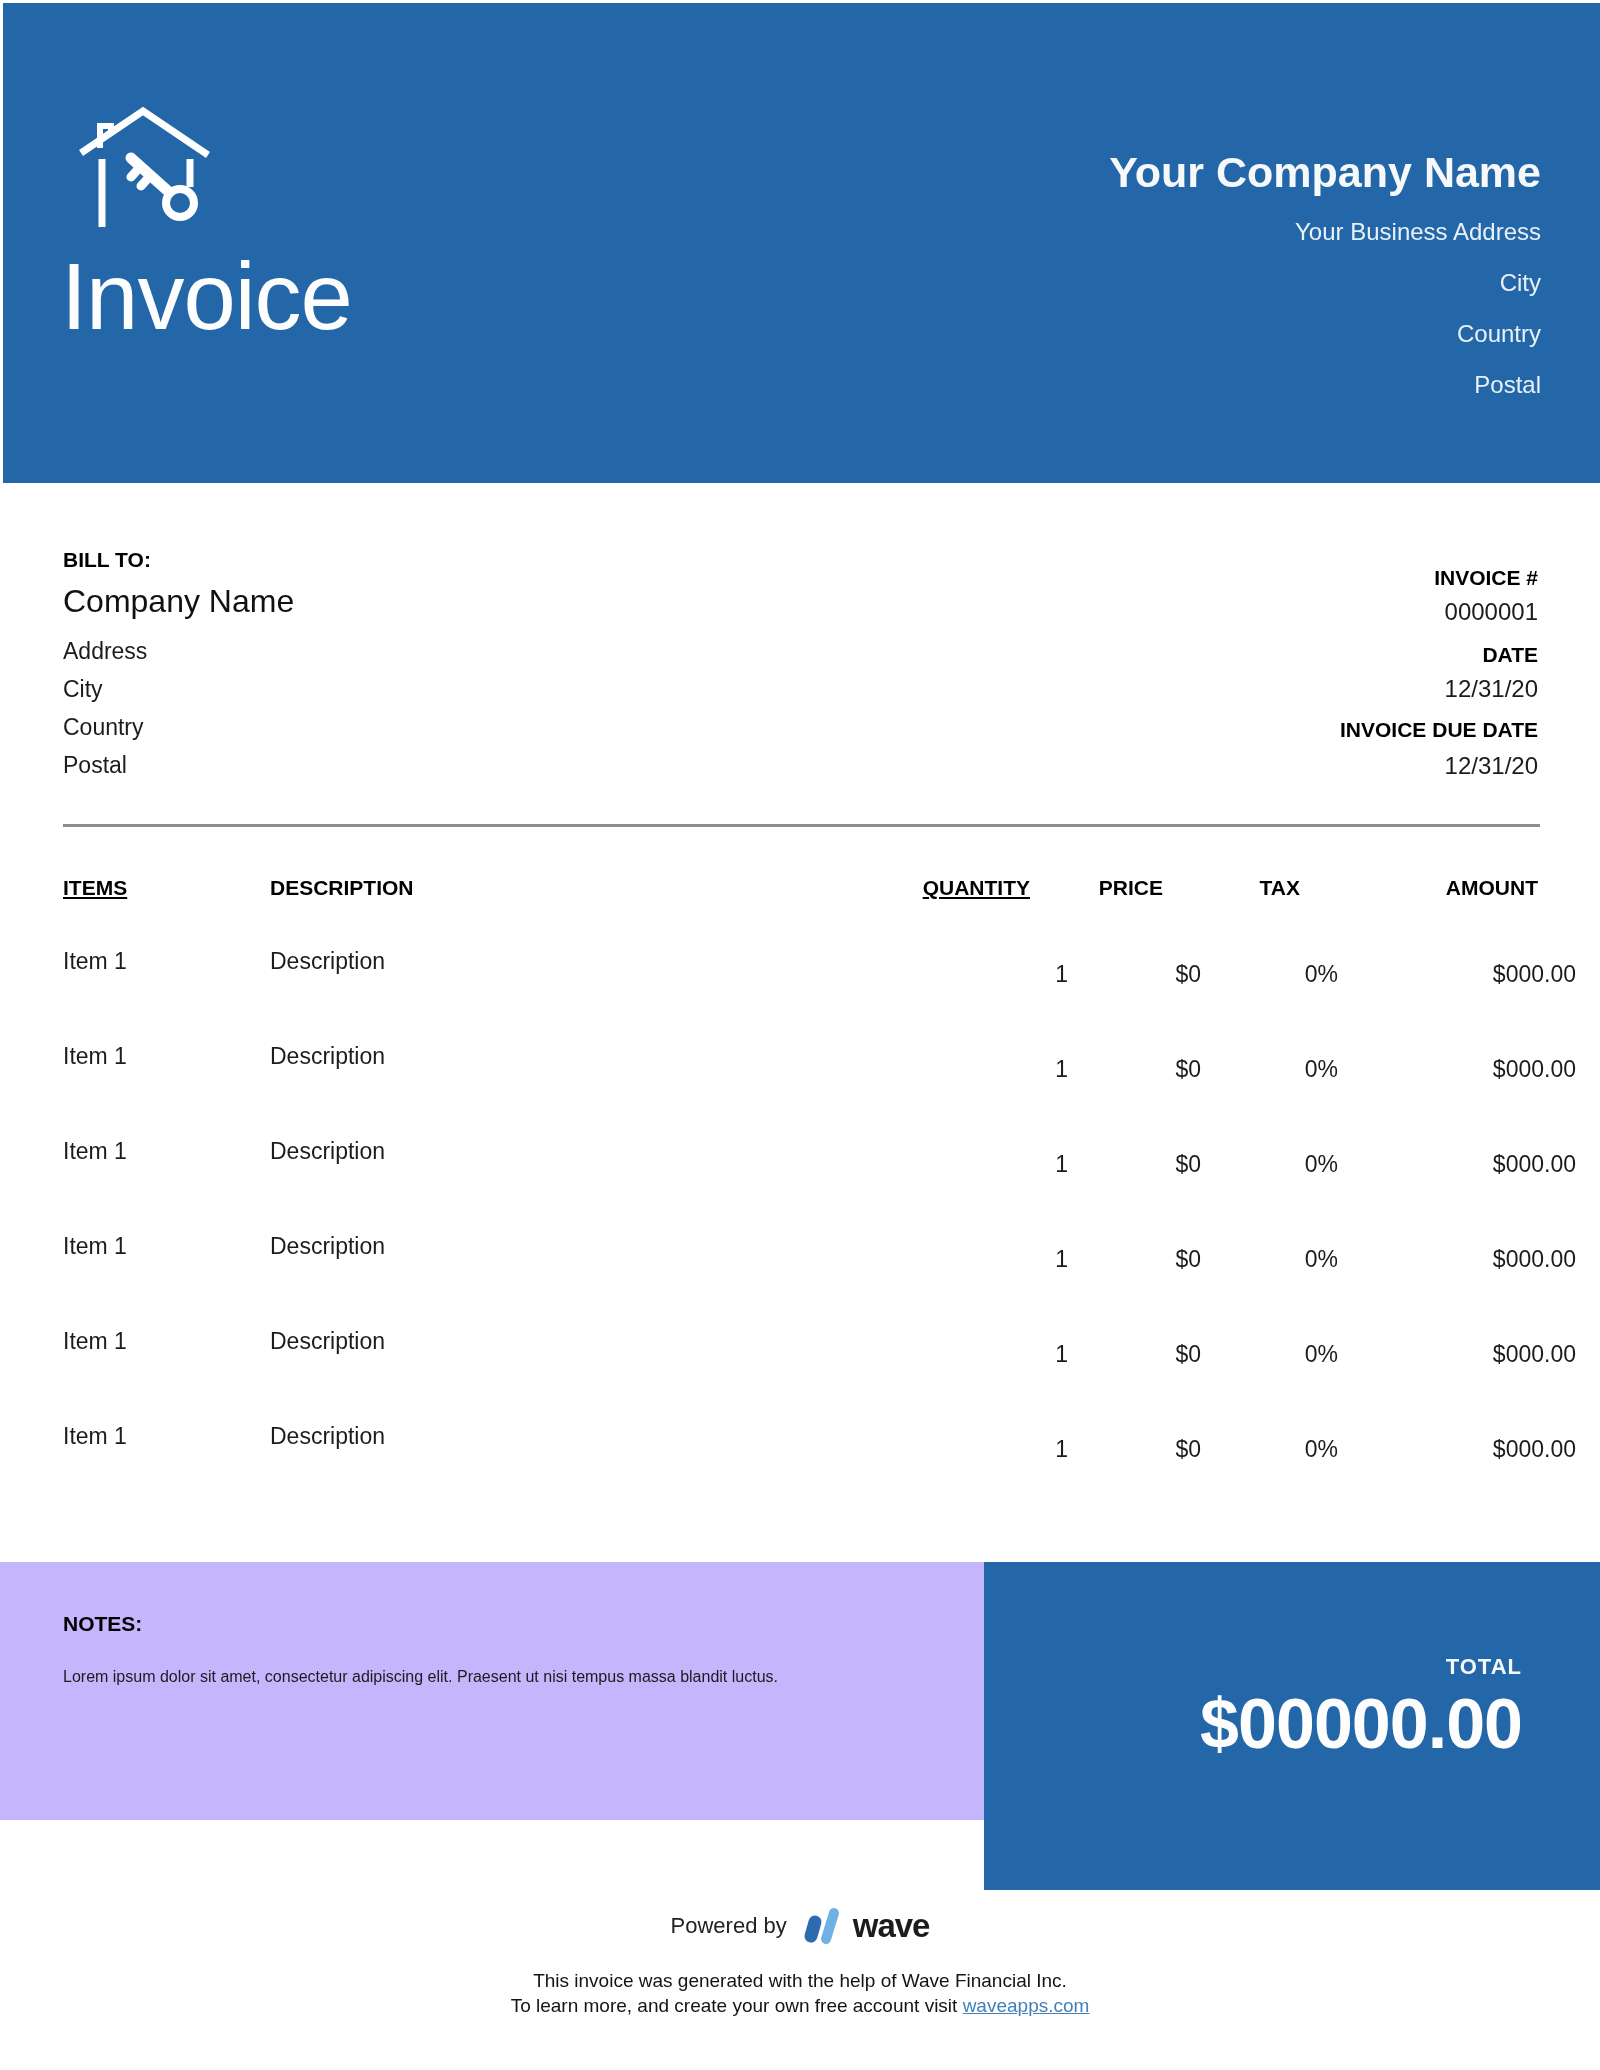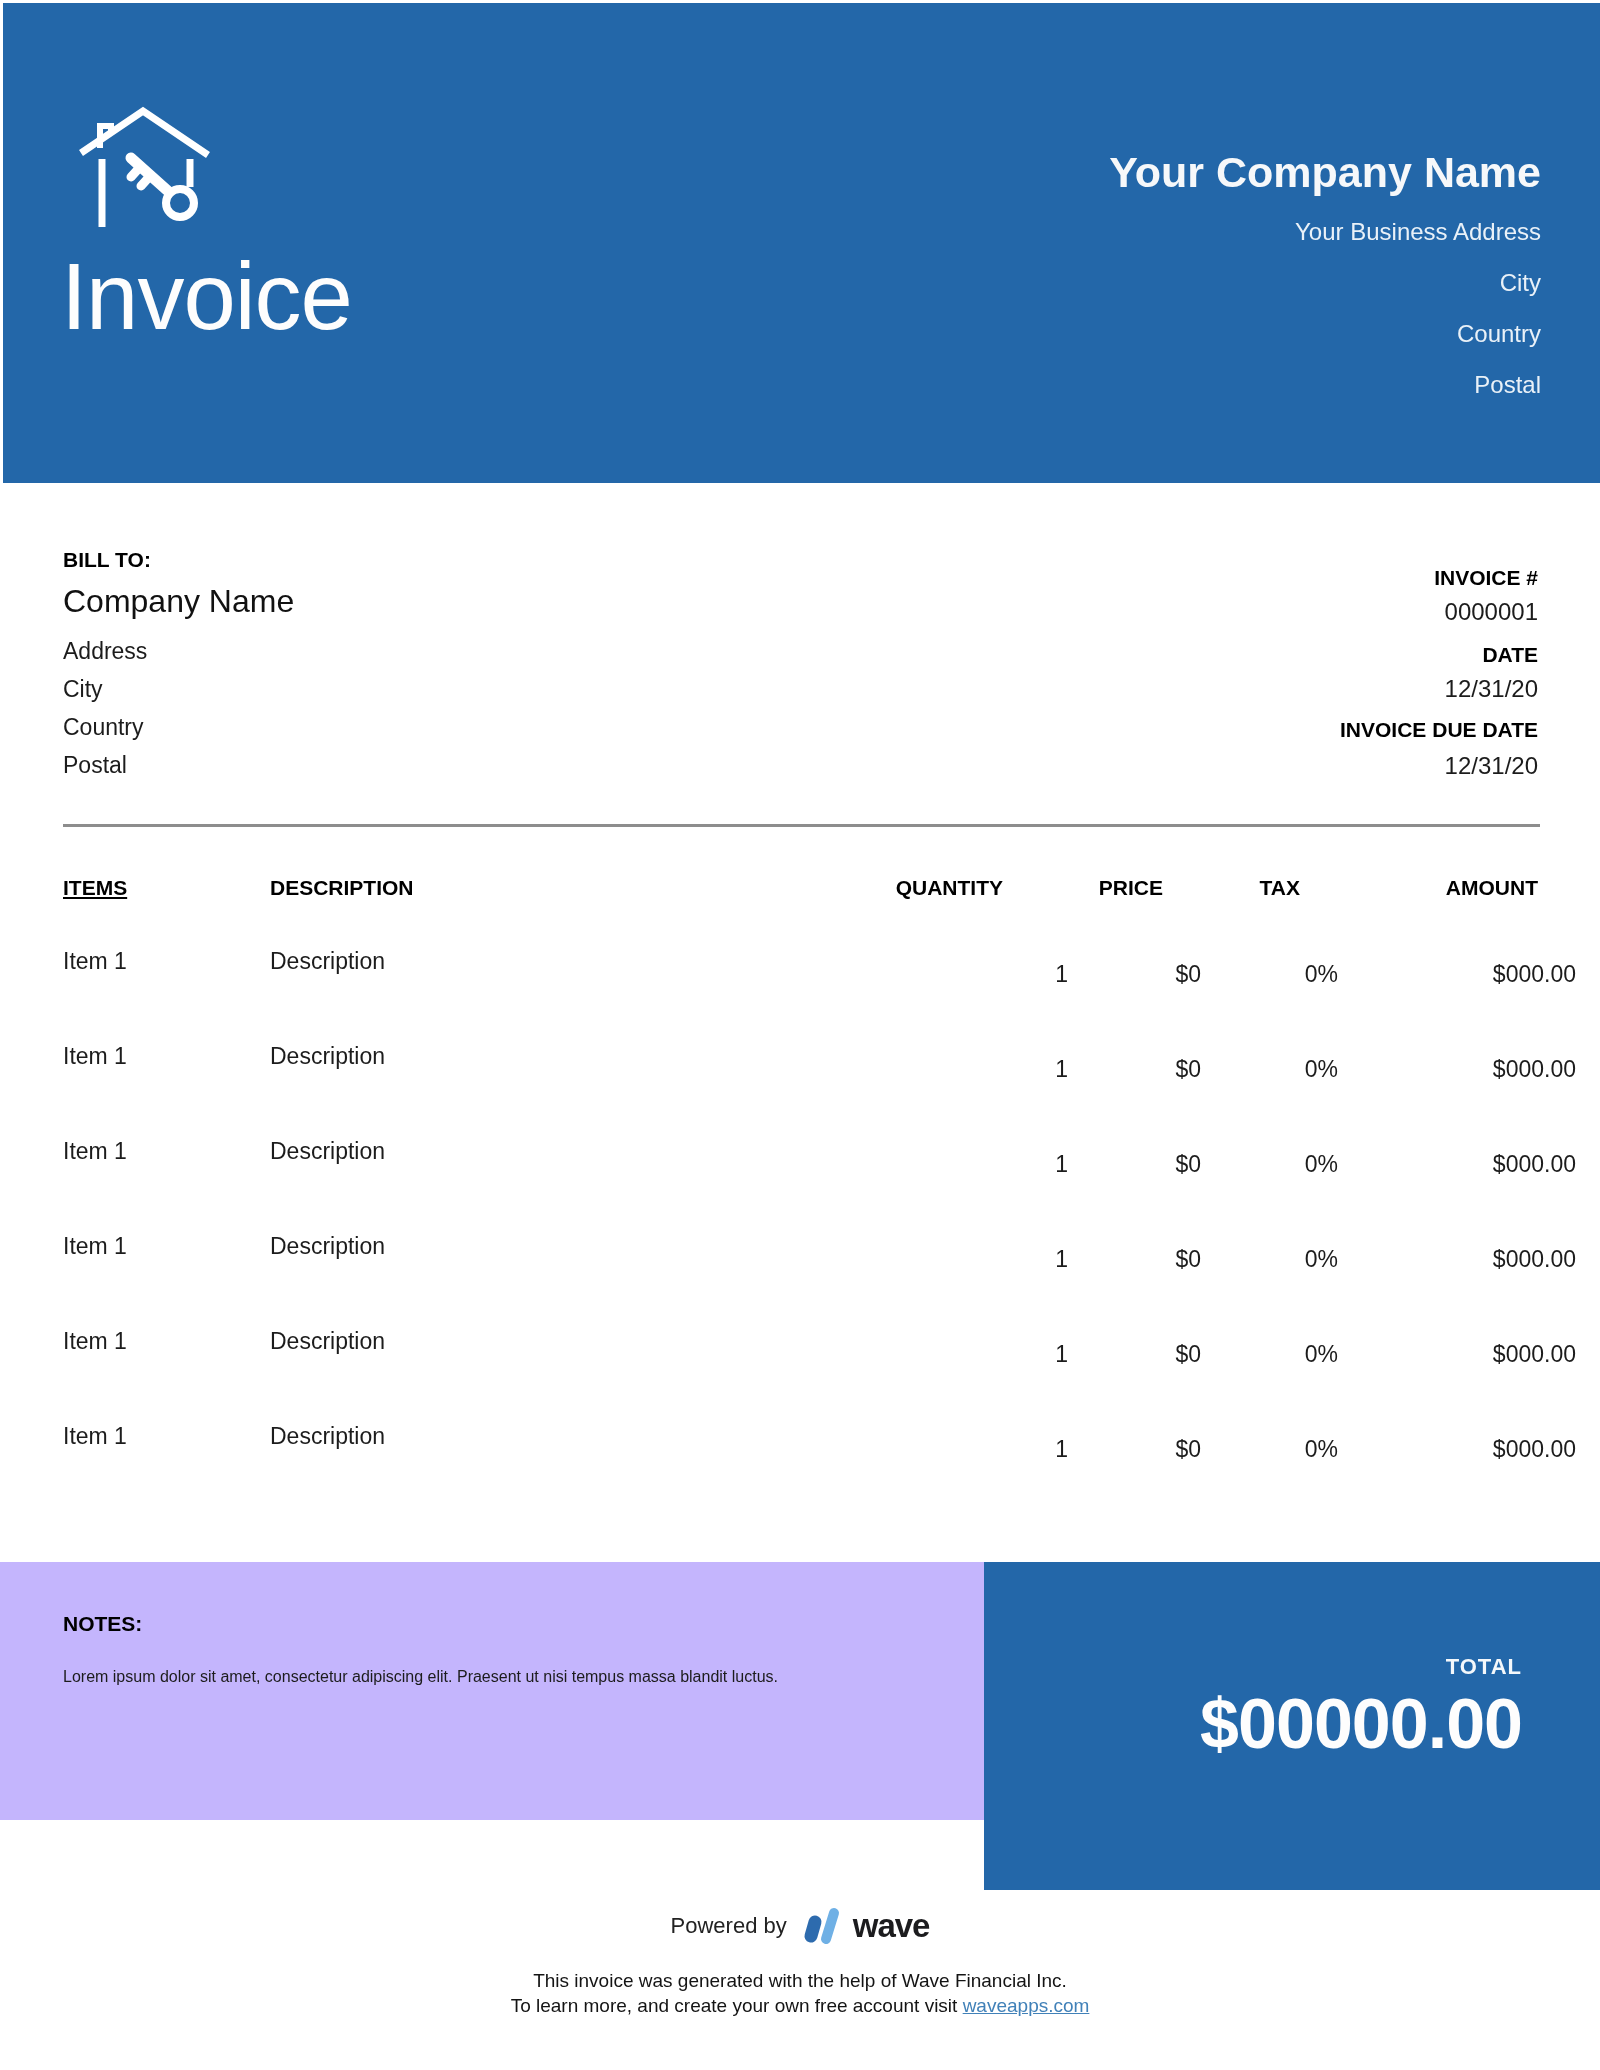--- a/index.html
+++ b/index.html
@@ -22,21 +22,21 @@
   .billto-lines{position:absolute;left:63px;top:632px;font-size:23px;color:#1c1c1c;}
   .billto-lines div{line-height:38px;}
   .meta{position:absolute;right:62px;top:0;width:520px;text-align:right;}
   .m-lab{position:absolute;right:0;}
   .m-val{position:absolute;right:0;font-size:24px;color:#1c1c1c;}
   .divider{position:absolute;left:63px;right:60px;top:824px;height:3px;background:#8d8d8d;}
   
   .thead .label{position:absolute;top:876px;}
   .col-items{left:63px;text-decoration:underline;}
   .col-desc{left:270px;}
-  .col-qty{right:597px;}
+  .col-qty{right:570px;text-decoration:underline;}
   .col-price{right:437px;}
   .col-tax{right:300px;}
   .col-amount{right:62px;}
   .rows{position:absolute;left:0;top:948px;width:100%;}
   .item-row{position:absolute;left:0;width:100%;height:42px;font-size:23px;color:#1c1c1c;padding-left:38px;}
   .item-row .c{position:absolute;white-space:nowrap;}
   .c-name{left:63px;top:0;}
   .c-desc{left:270px;top:0;}
   .c-qty{right:570px;top:13px;}
   .c-price{right:437px;top:13px;}

